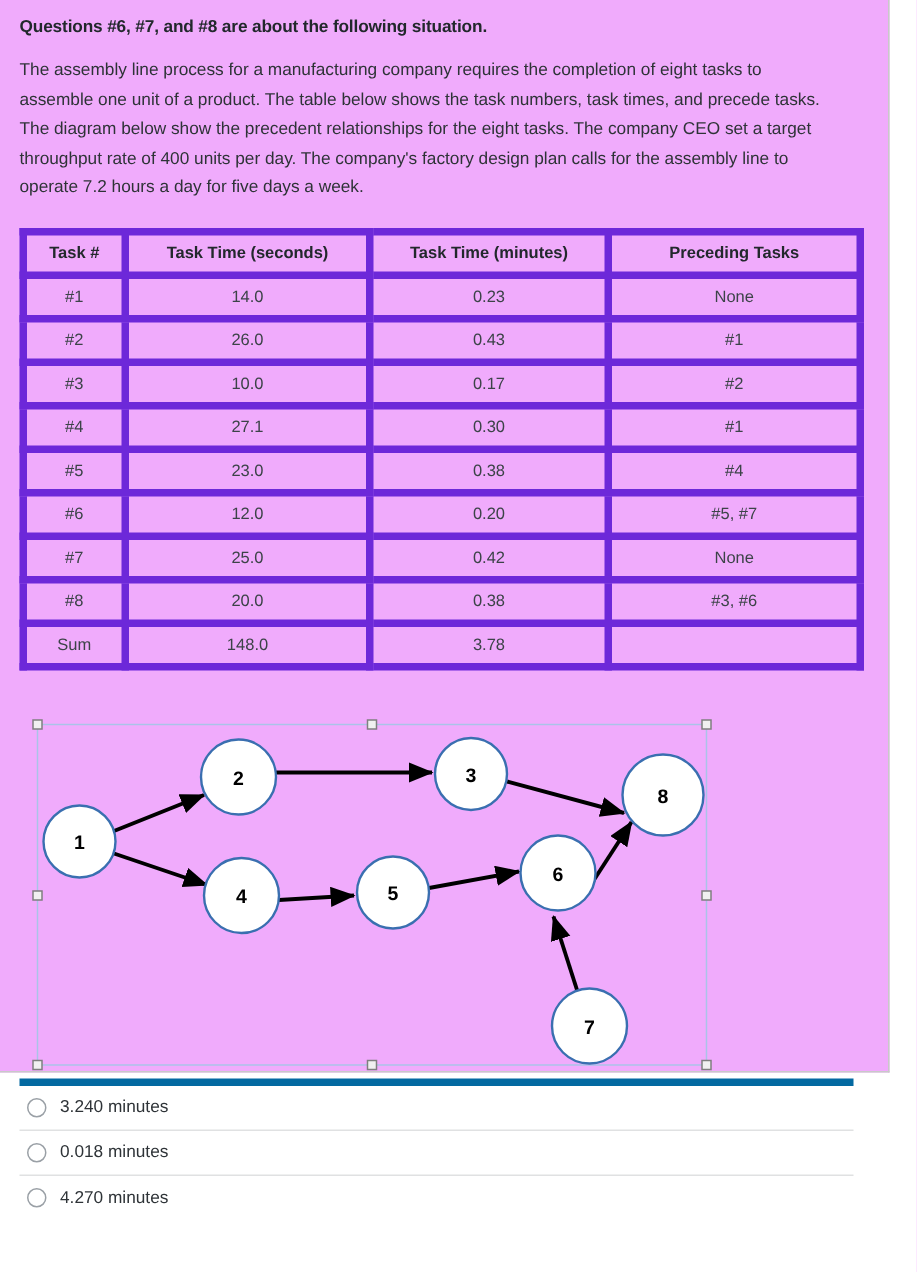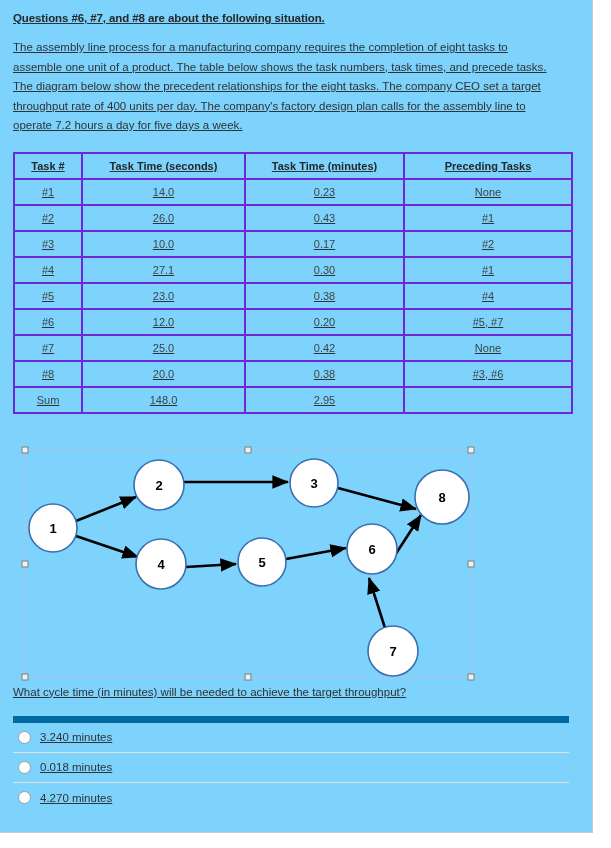--- a/index.html
+++ b/index.html
@@ -12,26 +12,25 @@
     height: 848px;
     font-family: "Liberation Sans", sans-serif;
     color: #2e3337;
     position: relative;
     overflow: hidden;
   }
   .page {
     position: absolute;
     left: 0; top: 0;
     width: 593px;
-    height: 833px;
+    height: 715px;
     border-right: 1px solid #c9c9c9;
     border-bottom: 1px solid #c9c9c9;
     box-sizing: border-box;
-    background: #7dd3fc;
-    text-decoration: underline;
+    background: #f0abfc;
   }
   .inner {
     padding: 12px 22px 0 13px;
   }
   .prompt-heading {
     font-size: 11.5px;
     font-weight: bold;
     color: #22282c;
     letter-spacing: -0.1px;
     margin: 0 0 14px 0;
@@ -46,21 +45,21 @@
   
   table.task-table {
     border-collapse: collapse;
     width: 558px;
     margin-left: 0px;
     font-size: 11px;
     table-layout: fixed;
   }
   table.task-table th,
   table.task-table td {
-    border: 2px solid #6d28d9;
+    border: 5px solid #6d28d9;
     height: 24px;
     text-align: center;
     vertical-align: middle;
     padding: 0 4px;
     color: #3c4348;
     font-weight: normal;
     margin-top: 26px;
   }
   table.task-table th {
     font-weight: bold;
@@ -87,21 +86,21 @@
   }
   
   .question-text {
     font-size: 11.5px;
     color: #2e3337;
     margin: 0 0 18px 0;
   }
   .options {
     margin: 0;
     padding: 0;
-    border-top: 7px solid #0369a1;
+    border-top: 5px solid #0369a1;
     width: 556px;
   }
   .option-row {
     display: flex;
     align-items: center;
     height: 30px;
     border-bottom: 1px solid #e0e1e2;
     padding-left: 5px;
     box-sizing: border-box;
   }
@@ -190,21 +189,21 @@
         </tr>
         <tr>
           <td>#8</td>
           <td>20.0</td>
           <td>0.38</td>
           <td>#3, #6</td>
         </tr>
         <tr>
           <td class="sum-label">Sum</td>
           <td>148.0</td>
-          <td>2.95</td>
+          <td>3.78</td>
           <td></td>
         </tr>
       </tbody>
     </table>
 
     <div class="diagram-wrap">
       <svg class="diagram-svg" width="560" height="250" viewBox="60 400 560 250">
         <defs>
           <marker id="arrowhead" markerWidth="7" markerHeight="7" refX="6" refY="2.6" orient="auto" markerUnits="strokeWidth">
             <path d="M0,0 L6.4,2.6 L0,5.2 z" fill="#000000"></path>
@@ -264,21 +263,20 @@
             <text x="440" y="620" text-anchor="middle" font-family="Liberation Sans, sans-serif" font-size="13" font-weight="bold" fill="#000000">7</text>
           </g>
           <g>
             <circle cx="489" cy="461" r="27" fill="#ffffff" stroke="#3a6fb0" stroke-width="1.6"></circle>
             <text x="489" y="466" text-anchor="middle" font-family="Liberation Sans, sans-serif" font-size="13" font-weight="bold" fill="#000000">8</text>
           </g>
         </g>
       </svg>
     </div>
 
-    <div class="question-text">What cycle time (in minutes) will be needed to achieve the target throughput?</div>
 
     <div class="options">
       <div class="option-row">
         <span class="radio"></span>
         <span class="option-label">3.240 minutes</span>
       </div>
       <div class="option-row">
         <span class="radio"></span>
         <span class="option-label">0.018 minutes</span>
       </div>

